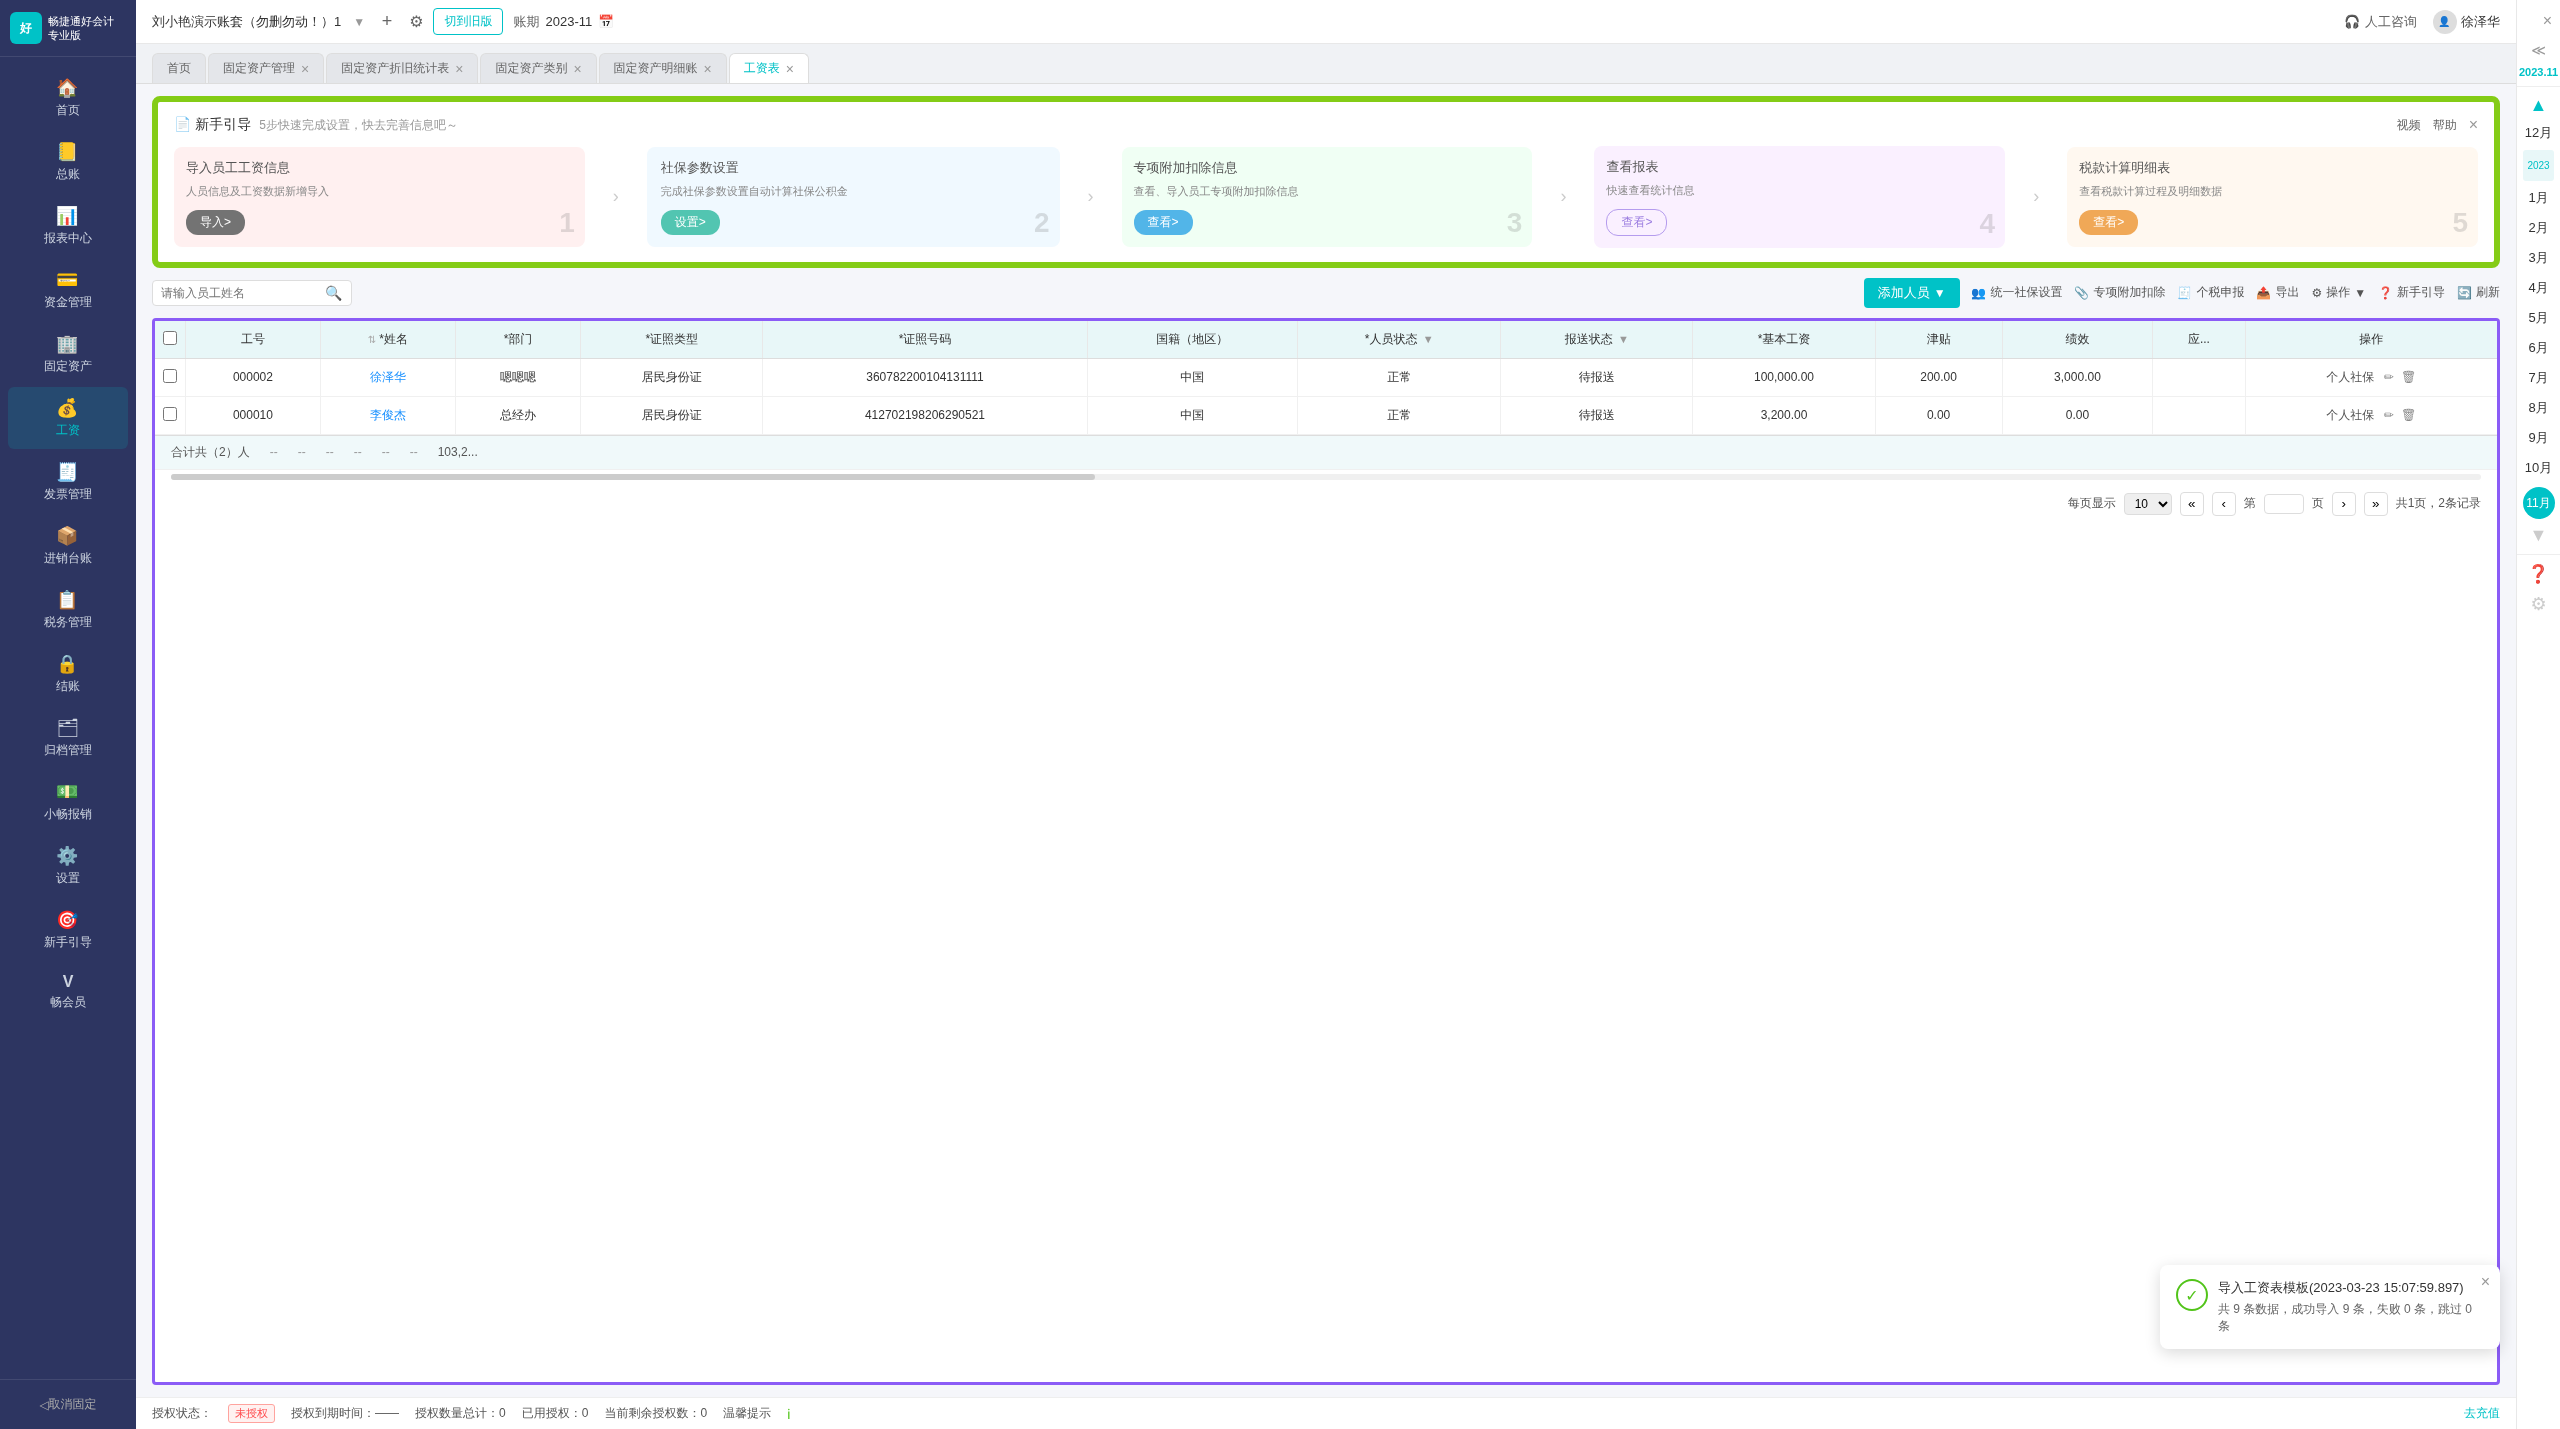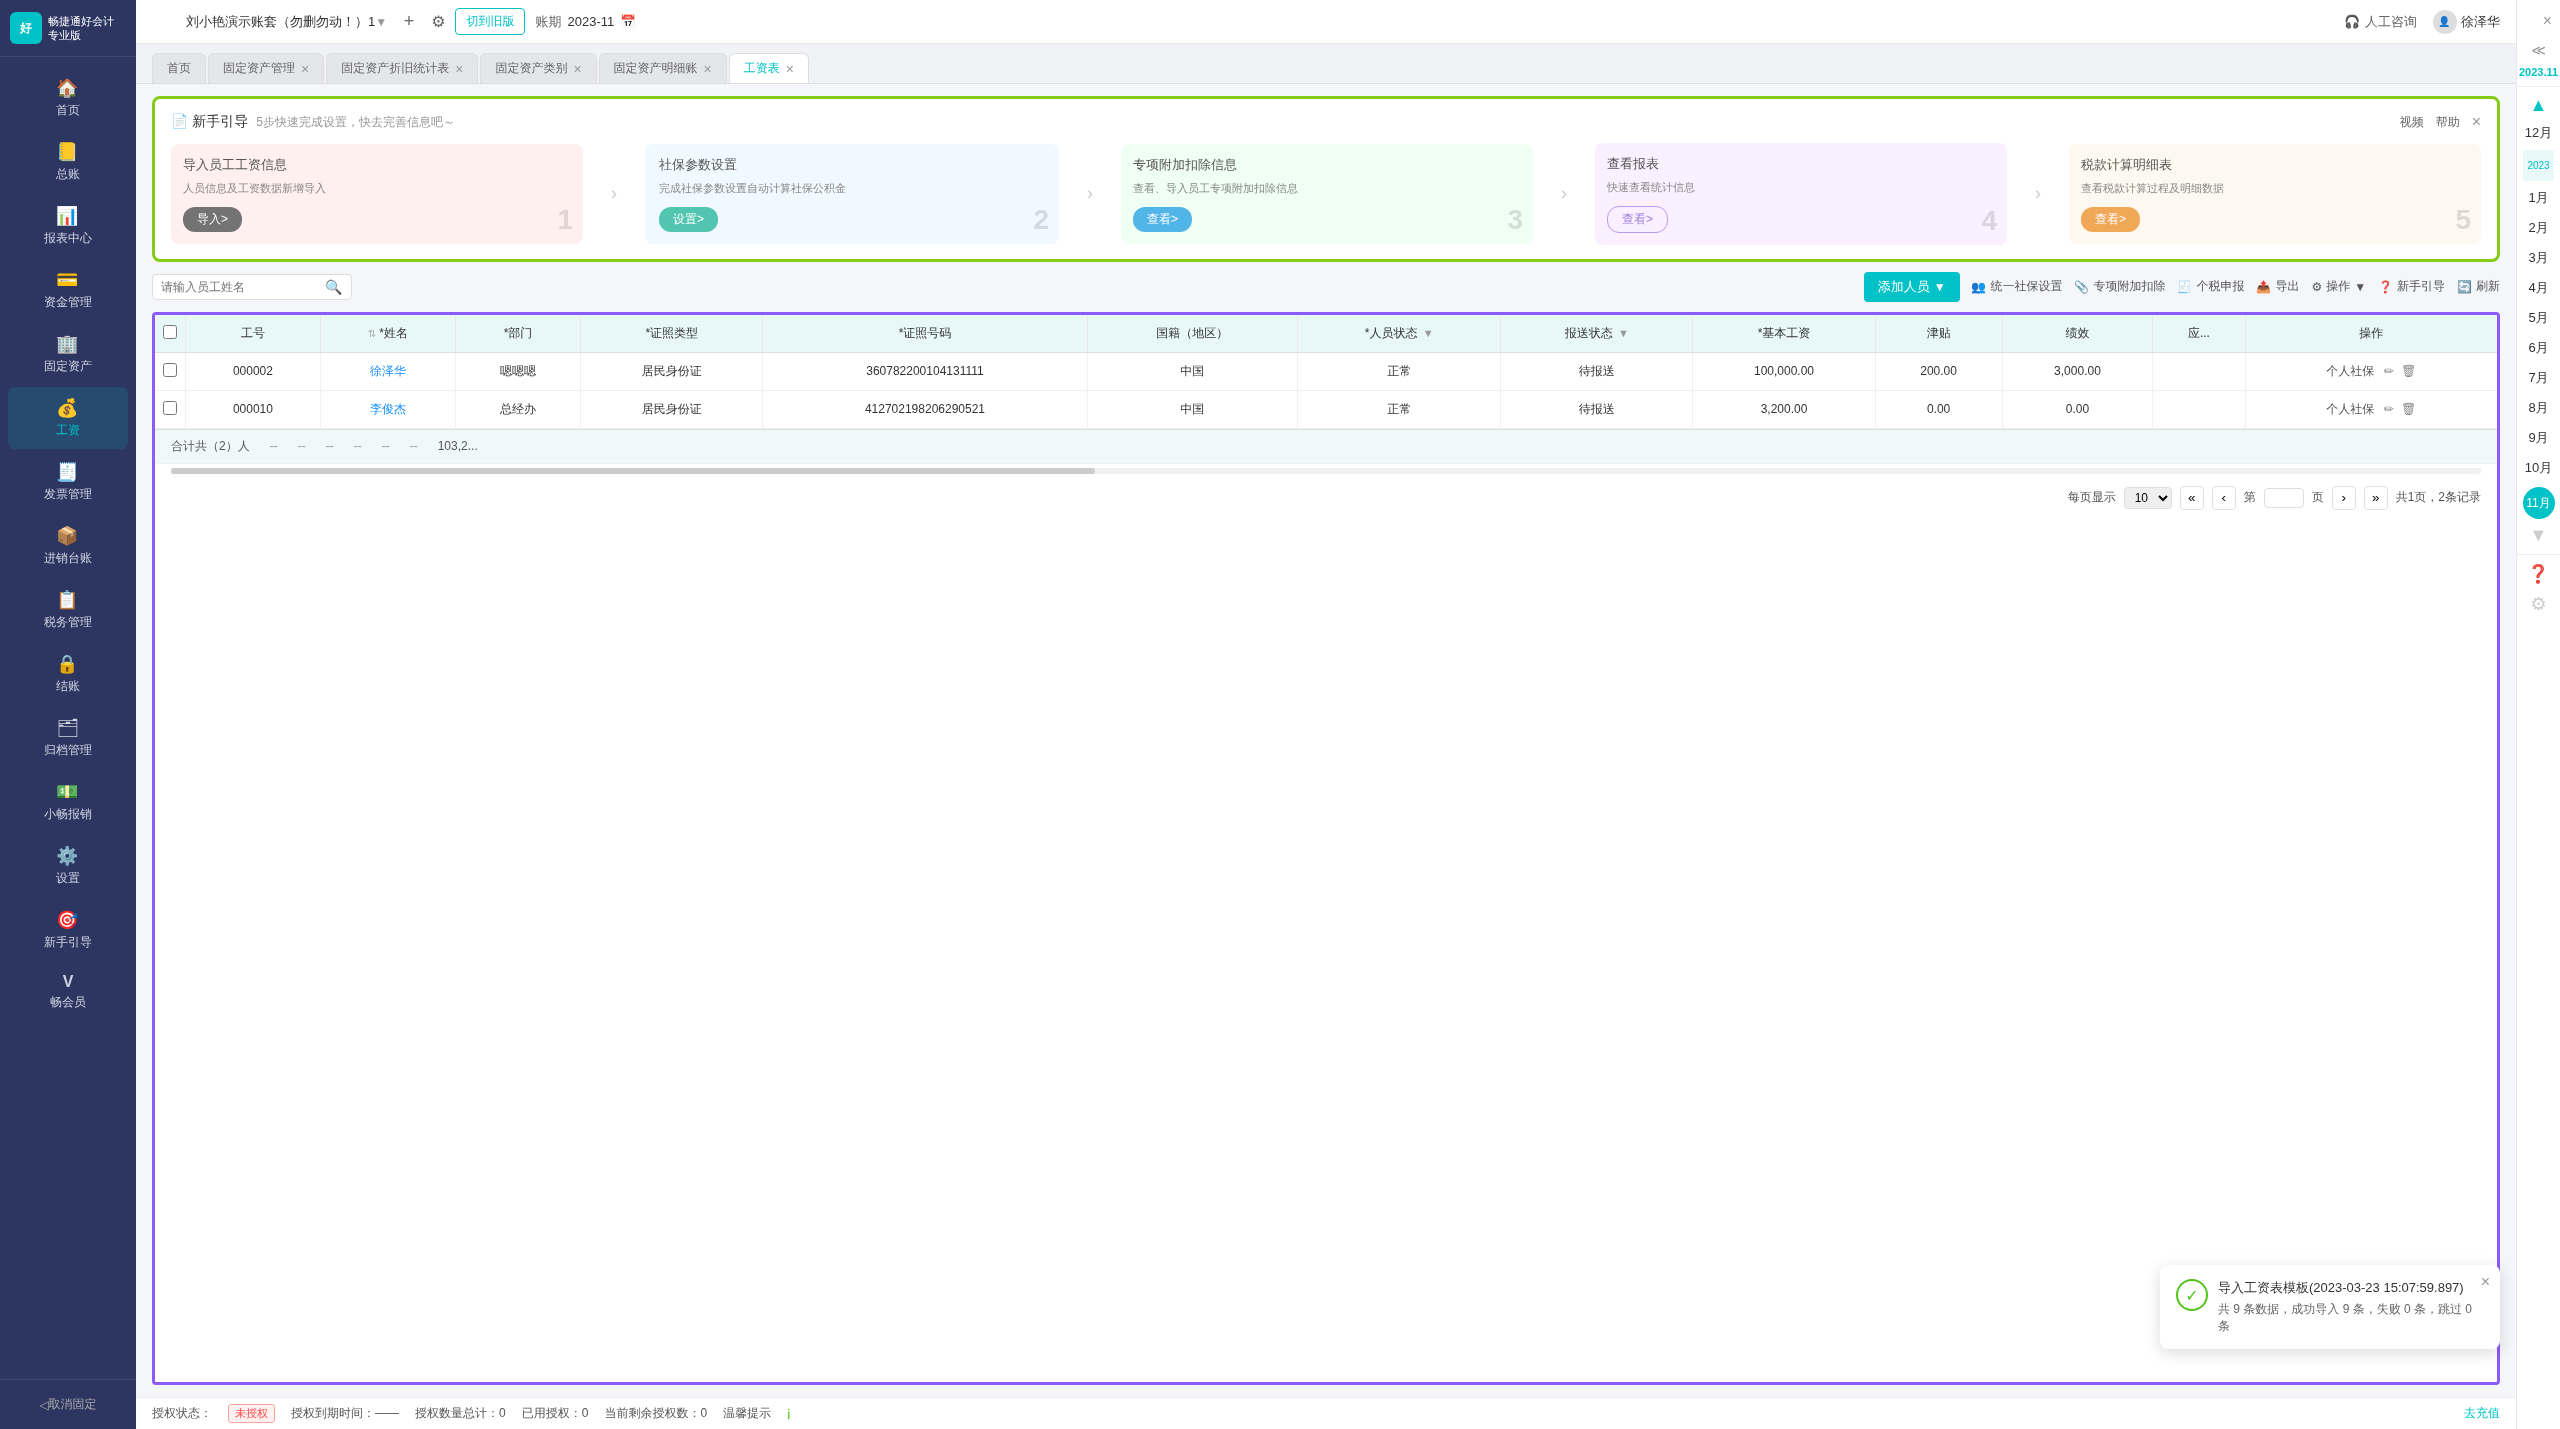--- a/index.html
+++ b/index.html
@@ -16,21 +16,21 @@
     .sidebar-item-icon { font-size: 18px; margin-bottom: 3px; }
     .sidebar-item-label { font-size: 12px; }
     .sidebar-bottom { padding: 8px; border-top: 1px solid rgba(255,255,255,0.1); }
     .sidebar-pin { display: flex; align-items: center; justify-content: center; padding: 8px; color: #aaa; font-size: 12px; cursor: pointer; }
 
     
     .main { flex: 1; display: flex; flex-direction: column; min-width: 0; }
 
     
     .topbar { height: 44px; background: #fff; border-bottom: 1px solid #e8e8e8; display: flex; align-items: center; padding: 0 16px; gap: 10px; flex-shrink: 0; }
-    .topbar-account { display: flex; align-items: center; gap: 0; font-size: 13px; color: #333; margin-left: 34px; }
+    .topbar-account { display: flex; align-items: center; gap: 12px; font-size: 13px; color: #333; }
     .topbar-account-name { max-width: 200px; overflow: hidden; text-overflow: ellipsis; white-space: nowrap; }
     .topbar-chevron { color: #999; font-size: 12px; }
     .topbar-add { width: 24px; height: 24px; background: none; border: none; font-size: 18px; color: #666; cursor: pointer; }
     .topbar-gear { font-size: 16px; color: #666; cursor: pointer; }
     .topbar-btn-old { padding: 4px 10px; border: 1px solid #00c2c7; color: #00c2c7; background: white; border-radius: 4px; font-size: 12px; cursor: pointer; }
     .topbar-period { display: flex; align-items: center; gap: 6px; font-size: 13px; }
     .topbar-period-label { color: #666; }
     .topbar-period-value { color: #333; font-weight: 500; }
     .topbar-period-icon { color: #00c2c7; }
     .topbar-right { margin-left: auto; display: flex; align-items: center; gap: 16px; }
@@ -41,21 +41,21 @@
     
     .tabs { height: 40px; background: #f0f2f5; display: flex; align-items: flex-end; padding-left: 16px; border-bottom: 1px solid #ddd; flex-shrink: 0; gap: 2px; }
     .tab { padding: 6px 14px; background: #e4e6ea; border-radius: 6px 6px 0 0; font-size: 12px; color: #666; cursor: pointer; display: flex; align-items: center; gap: 6px; border: 1px solid #ddd; border-bottom: none; }
     .tab.active { background: #fff; color: #00c2c7; border-color: #ddd; font-weight: 500; }
     .tab-close { font-size: 14px; color: #999; line-height: 1; }
 
     
     .content { flex: 1; overflow: auto; padding: 12px 16px; display: flex; flex-direction: column; gap: 10px; }
 
     
-    .guide-banner { background: #fff; border-radius: 8px; padding: 14px 16px; border: 3px solid #84cc16; }
+    .guide-banner { background: #fff; border-radius: 8px; padding: 14px 16px; border: 6px solid #84cc16; }
     .guide-header { display: flex; align-items: center; gap: 8px; margin-bottom: 12px; }
     .guide-title { font-size: 14px; font-weight: 500; color: #333; }
     .guide-subtitle { font-size: 12px; color: #999; }
     .guide-right-links { margin-left: auto; display: flex; align-items: center; gap: 12px; font-size: 12px; color: #666; }
     .guide-close-btn { cursor: pointer; color: #999; font-size: 16px; }
     .guide-steps { display: flex; align-items: center; gap: 16px; }
     .guide-step { flex: 1; border-radius: 8px; padding: 12px; position: relative; }
     .guide-step-1 { background: #fff0f0; }
     .guide-step-2 { background: #f0f9ff; padding-left: 14px; }
     .guide-step-3 { background: #f0fff4; }

